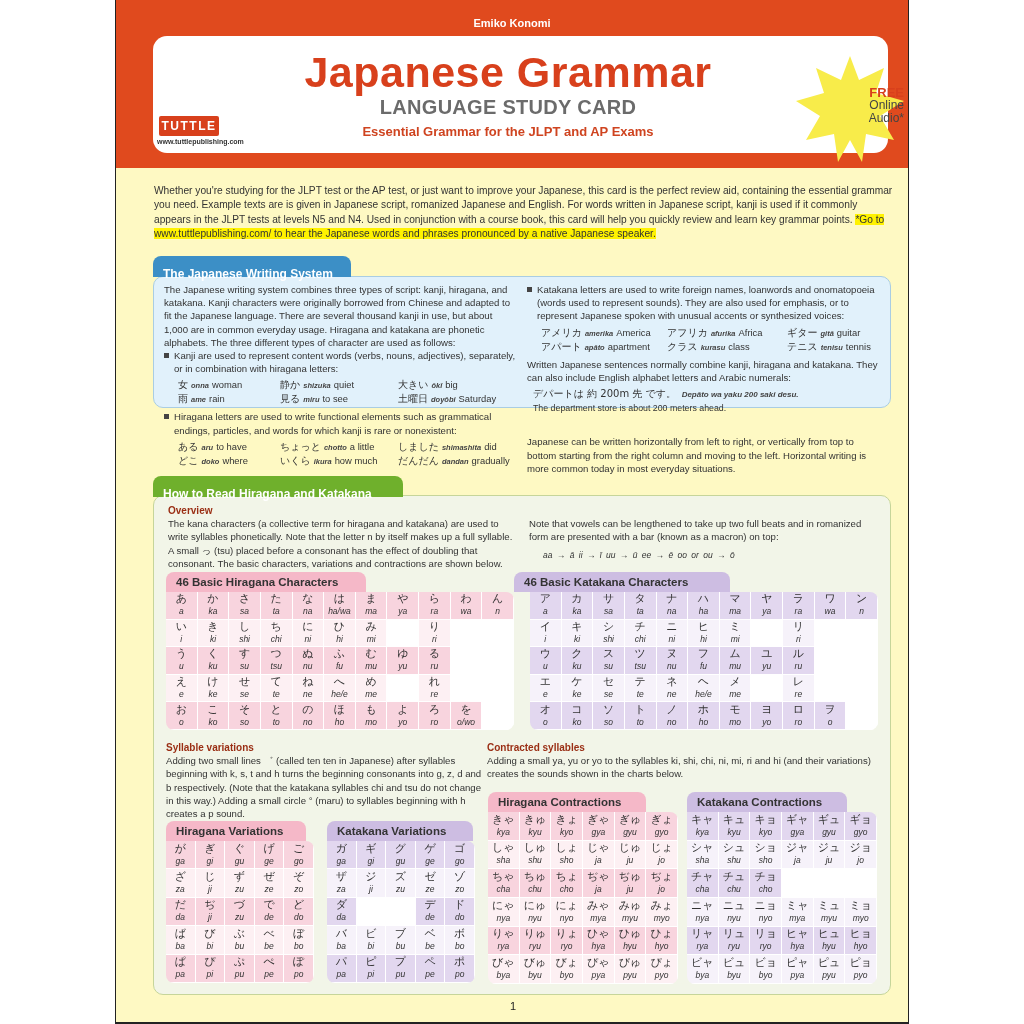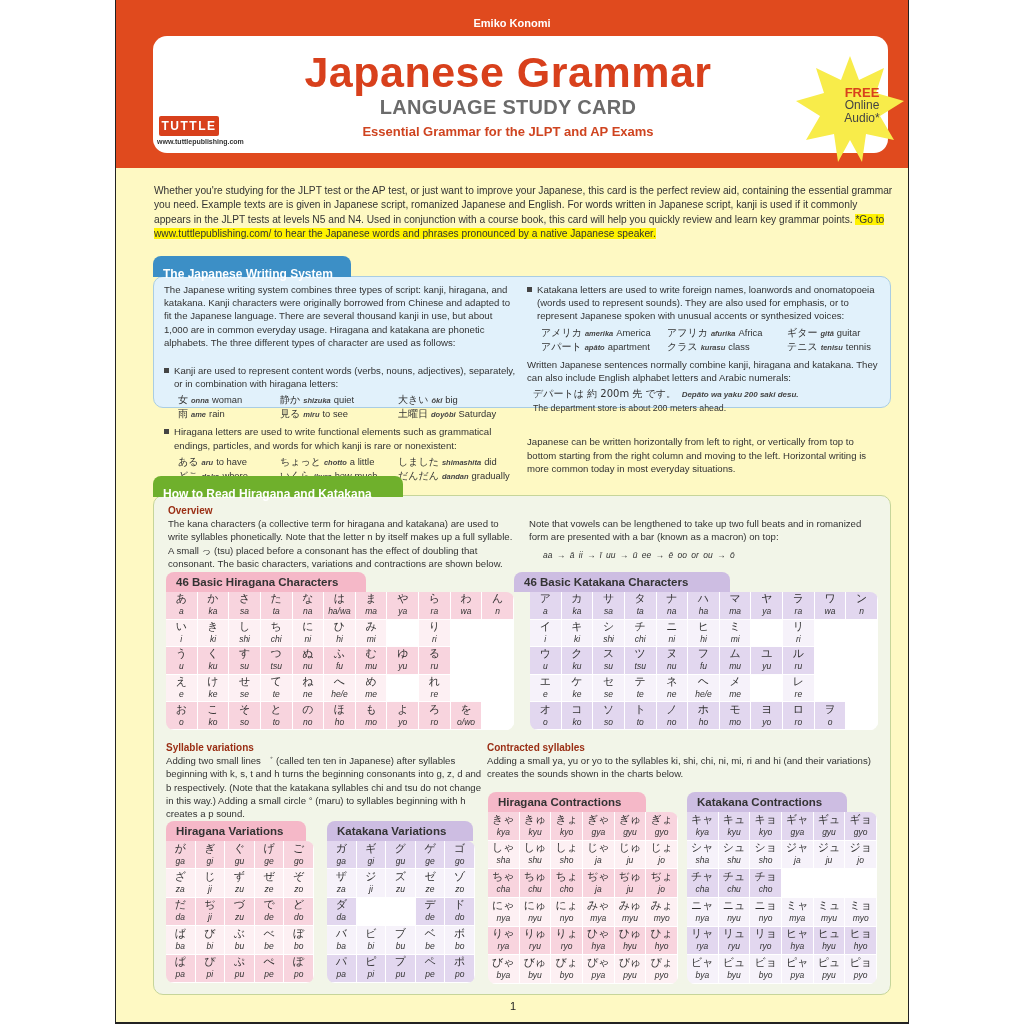--- a/index.html
+++ b/index.html
@@ -9,21 +9,21 @@
 .header{position:absolute;left:0;top:0;width:792px;height:168px;background:#e04a1e}
 .author{position:absolute;top:17px;left:0;width:100%;text-align:center;color:#fff;font-weight:bold;font-size:11px}
 .hbox{position:absolute;left:37px;top:36px;width:735px;height:117px;background:#fff;border-radius:14px}
 .title{position:absolute;left:125px;top:12px;width:460px;text-align:center;font-size:43px;font-weight:bold;color:#d8401c;letter-spacing:0.5px;line-height:48px}
 .subtitle{position:absolute;left:125px;top:60px;width:460px;text-align:center;font-size:20px;font-weight:bold;color:#6b6b6b;letter-spacing:0.3px}
 .tagline{position:absolute;left:125px;top:88px;width:460px;text-align:center;font-size:13px;font-weight:bold;color:#cf4420}
 .tuttle{position:absolute;left:6px;top:80px;width:60px;height:20px;background:#d8401c;color:#fff;font-weight:bold;font-size:12px;text-align:center;line-height:20px;border-radius:2px;letter-spacing:1.5px}
 .weburl{position:absolute;left:4px;top:102px;font-size:7px;font-weight:bold;color:#333}
 .star{position:absolute;left:680px;top:56px;width:108px;height:106px}
 .star svg{position:absolute;left:0;top:0}
-.startext{position:absolute;left:12px;top:30px;width:108px;text-align:center;font-size:12px;line-height:13px;color:#444}
+.startext{position:absolute;left:0;top:30px;width:108px;text-align:right;font-size:12px;line-height:13px;color:#444}
 .startext .free{color:#d8401c;font-weight:bold;font-size:13px;display:block}
 .intro{position:absolute;left:38px;top:184px;width:740px;font-size:10.2px;line-height:14.4px;color:#333}
 .hl{background:#fff200}
 .section{position:absolute;border-radius:10px}
 .tab{position:absolute;font-weight:bold;color:#fff;font-size:11.5px;padding:8px 10px;line-height:20px;border-radius:8px 8px 0 0;white-space:nowrap}
 .ws{left:37px;top:276px;width:738px;height:132px;background:#e1f1fb;border:1px solid #a9cde3}
 .wstab{left:37px;top:256px;background:#3c8fc6;width:198px;height:21px;font-size:12px}
 .col{position:absolute;font-size:9.6px;line-height:13.2px;color:#333}
 .ex{display:grid;font-size:9.4px;line-height:13px;margin:3px 0 4px 14px}
 .jp{font-family:"DejaVu Sans",sans-serif;font-size:10px;color:#333}
@@ -71,21 +71,21 @@
     </div>
   </div>
 
   <div class="intro">
     <span>Whether you're studying for the JLPT test or the AP test, or just want to improve your Japanese, this card is the perfect review aid, containing the essential grammar you need. Example texts are is given in Japanese script, romanized Japanese and English. For words written in Japanese script, kanji is used if it commonly appears in the JLPT tests at levels N5 and N4. Used in conjunction with a course book, this card will help you quickly review and learn key grammar points. </span><span class="hl">*Go to www.tuttlepublishing.com/ to hear the Japanese words and phrases pronounced by a native Japanese speaker.</span>
   </div>
 
   <div class="section ws">
     <div class="col" style="left:10px;top:6px;width:352px">
       <p>The Japanese writing system combines three types of script: kanji, hiragana, and katakana. Kanji characters were originally borrowed from Chinese and adapted to fit the Japanese language. There are several thousand kanji in use, but about 1,000 are in common everyday usage. Hiragana and katakana are phonetic alphabets. The three different types of character are used as follows:</p>
-      <div class="bul" style="margin-top:15px"><span>Kanji are used to represent content words (verbs, nouns, adjectives), separately, or in combination with hiragana letters:</span></div>
+      <div class="bul" style="margin-top:0"><span>Kanji are used to represent content words (verbs, nouns, adjectives), separately, or in combination with hiragana letters:</span></div>
       <div class="ex" id="kanji-ex" style="grid-template-columns:102px 118px 120px">
           <div><span class="jp">女</span><span class="ro">onna</span><span>woman</span></div>
           <div><span class="jp">静か</span><span class="ro">shizuka</span><span>quiet</span></div>
           <div><span class="jp">大きい</span><span class="ro">ōkī</span><span>big</span></div>
           <div><span class="jp">雨</span><span class="ro">ame</span><span>rain</span></div>
           <div><span class="jp">見る</span><span class="ro">miru</span><span>to see</span></div>
           <div><span class="jp">土曜日</span><span class="ro">doyōbi</span><span>Saturday</span></div>
         </div>
       <div class="bul"><span>Hiragana letters are used to write functional elements such as grammatical endings, particles, and words for which kanji is rare or nonexistent:</span></div>
       <div class="ex" id="hira-ex" style="grid-template-columns:102px 118px 120px">

